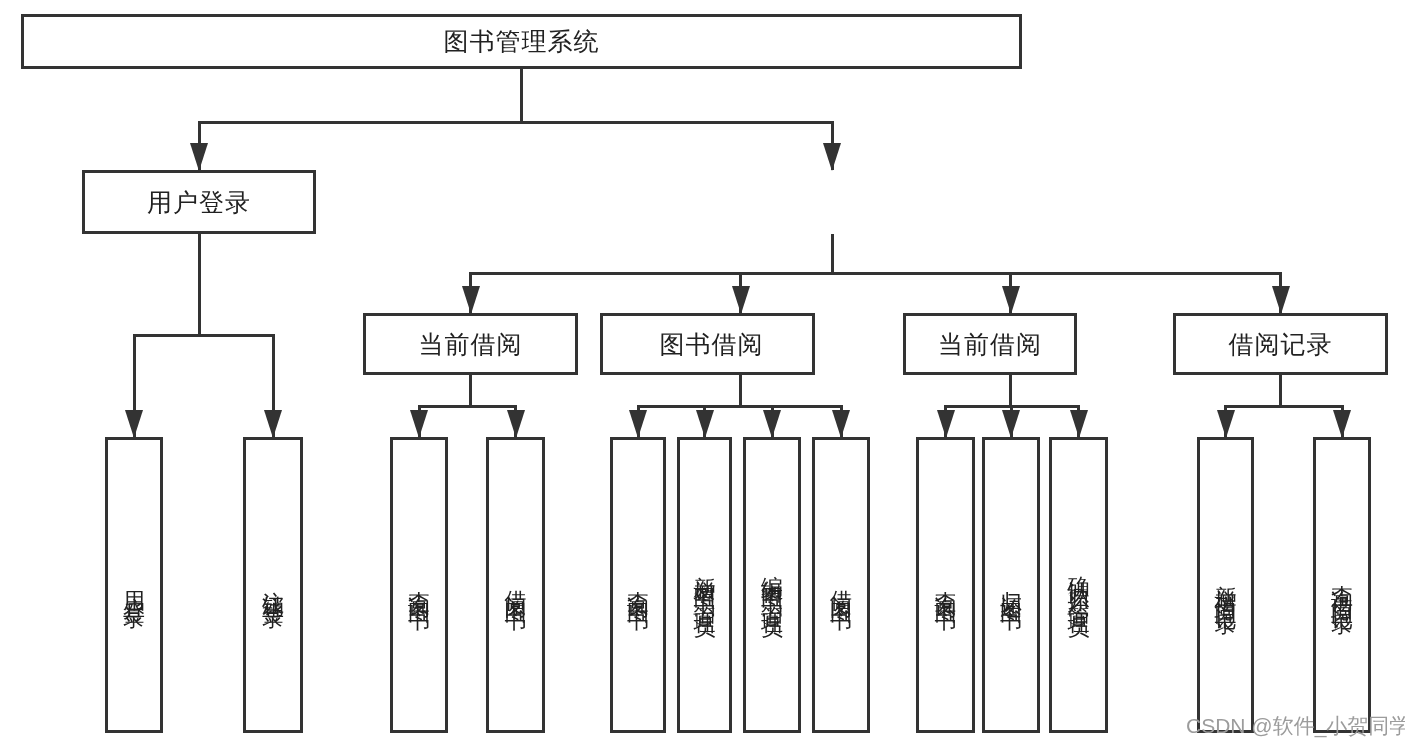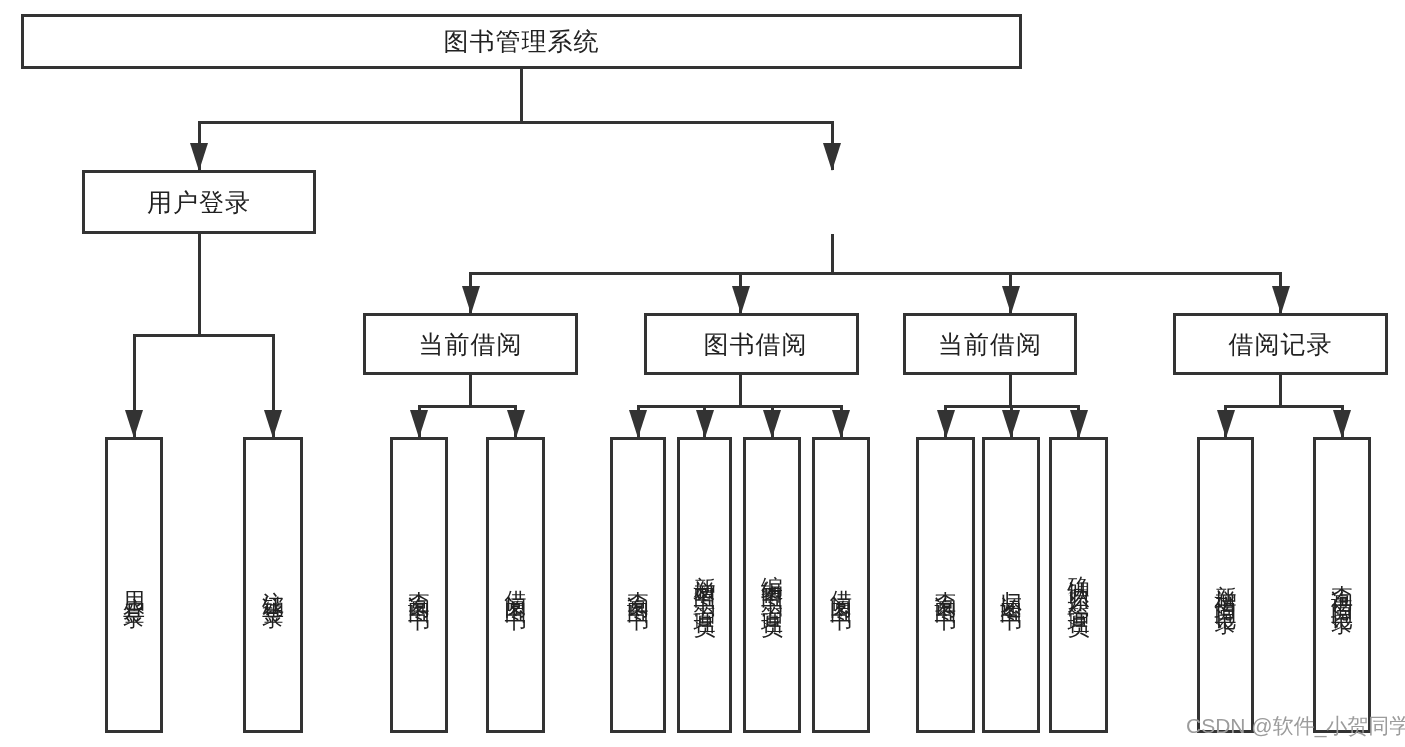--- a/index.html
+++ b/index.html
@@ -69,21 +69,21 @@
   <div class="watermark" style="left:1186px; top:712px;">CSDN @软件_小贺同学</div>
 <div class="node horizontal" style="left: 21px; top: 14px; width: 1001px; height: 55px;">
       <span class="node-label">图书管理系统</span>
     </div>
     <div class="node horizontal" style="left: 82px; top: 170px; width: 234px; height: 64px;">
       <span class="node-label">用户登录</span>
     </div>
     <div class="node horizontal" style="left: 363px; top: 313px; width: 215px; height: 62px;">
       <span class="node-label">当前借阅</span>
     </div>
-    <div class="node horizontal" style="left: 644px; top: 313px; width: 215px; height: 62px; padding-left: 8px;">
+    <div class="node horizontal" style="left: 600px; top: 313px; width: 215px; height: 62px; padding-left: 8px;">
       <span class="node-label">图书借阅</span>
     </div>
     <div class="node horizontal" style="left: 903px; top: 313px; width: 174px; height: 62px;">
       <span class="node-label">当前借阅</span>
     </div>
     <div class="node horizontal" style="left: 1173px; top: 313px; width: 215px; height: 62px;">
       <span class="node-label">借阅记录</span>
     </div>
     <div class="node vertical" style="left: 105px; top: 437px; width: 58px; height: 296px;">
       <span class="node-label">用户登录</span>

